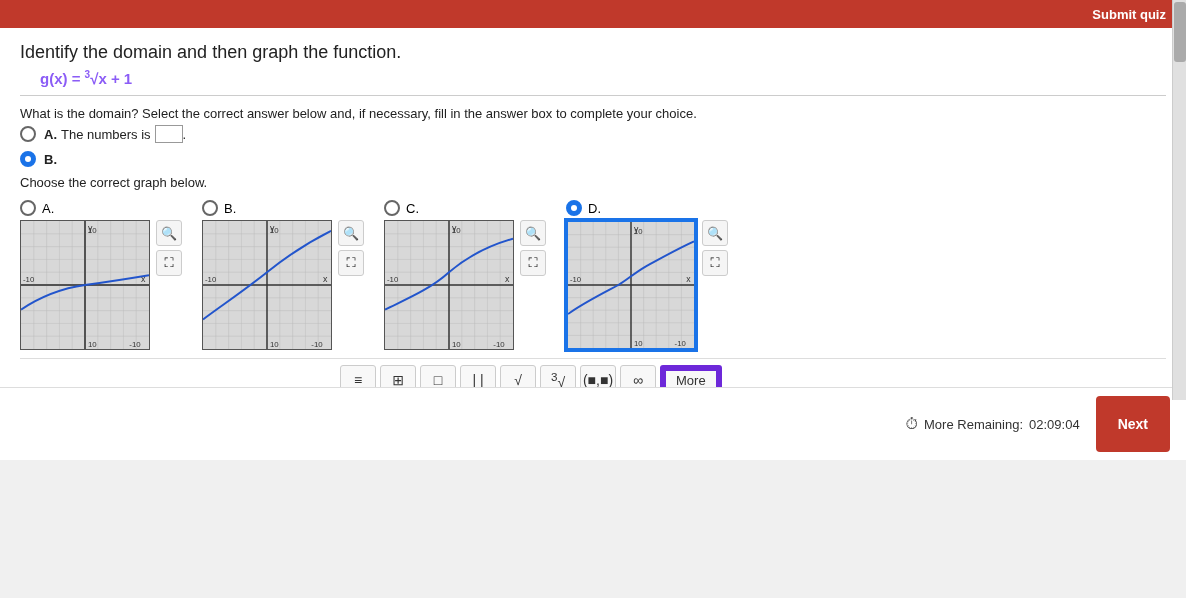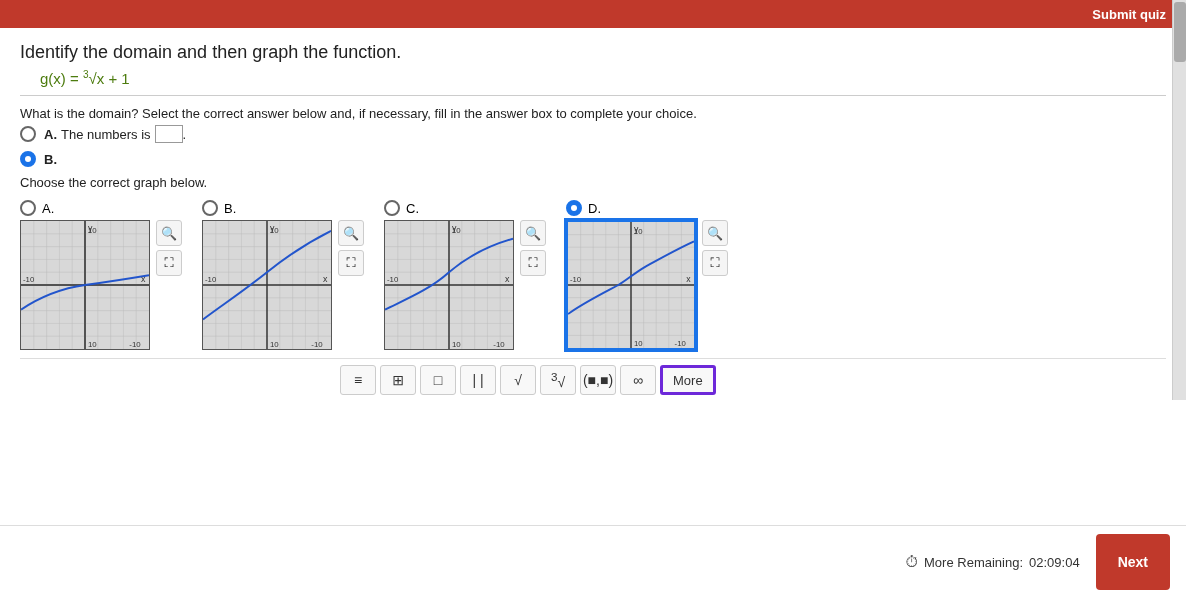--- a/index.html
+++ b/index.html
@@ -7,21 +7,21 @@
       font-family: Arial, sans-serif;
       background: #f0f0f0;
       width: 1186px;
       height: 598px;
       overflow: hidden;
       position: relative;
     }
     .main-container {
       background: #fff;
       width: 1186px;
-      height: 598px;
+      height: 460px;
       display: flex;
       flex-direction: column;
       position: relative;
     }
     .top-bar {
       background: #c0392b;
       height: 28px;
       display: flex;
       align-items: center;
       justify-content: flex-end;
@@ -41,23 +41,24 @@
       padding: 14px 20px 0 20px;
       overflow: hidden;
     }
     .question-title {
       font-size: 18px;
       color: #222;
       margin-bottom: 6px;
     }
     .function-display {
       font-size: 15px;
-      color: #4d7c0f;
+      color: #8b5cf6;
       margin-bottom: 8px;
       padding-left: 20px;
+      font-weight: bold;
     }
     .function-display sup { font-size: 10px; }
     .divider {
       border: none;
       border-top: 1px solid #ccc;
       margin-bottom: 10px;
     }
     .domain-question {
       font-size: 13px;
       color: #222;
@@ -201,21 +202,21 @@
       display: flex;
       align-items: center;
       justify-content: center;
       cursor: pointer;
       font-size: 14px;
       color: #333;
     }
     .more-btn {
       padding: 0 10px;
       height: 30px;
-      border: 3px solid #6d28d9;
+      border: 6px solid #6d28d9;
       background: #f8f8f8;
       border-radius: 3px;
       cursor: pointer;
       font-size: 13px;
       color: #333;
     }
     .bottom-bar {
       display: flex;
       align-items: center;
       justify-content: flex-end;

